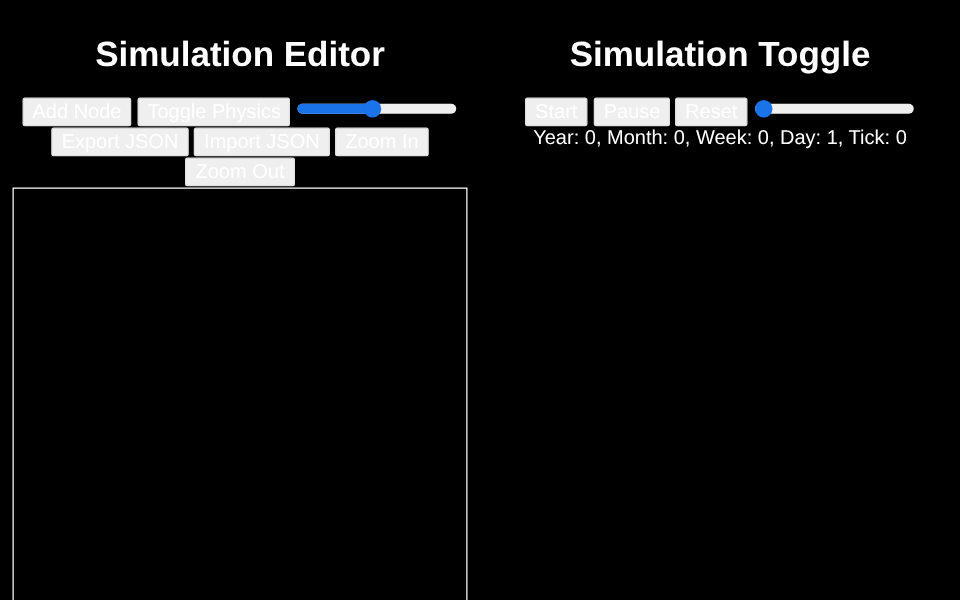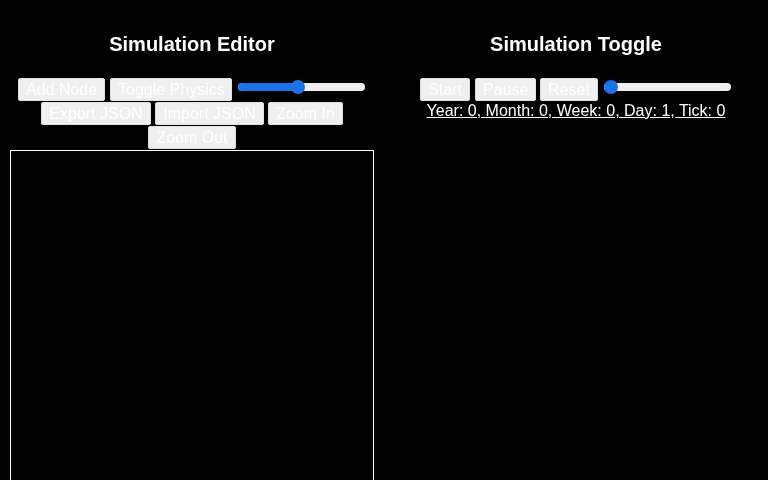--- a/index.html
+++ b/index.html
@@ -7,40 +7,40 @@
     width: 768px; height: 480px; overflow: hidden;
     background: #000; color: #fff;
     font-family: "Liberation Sans", sans-serif;
     position: relative;
   }
   .panel { position: absolute; top: 0; width: 384px; text-align: center; }
   .panel.left { left: 0; }
   .panel.right { left: 384px; }
   h2 {
     margin: 0; position: absolute; left: 0; right: 0; top: 30px;
-    font-size: 20px; font-weight: bold; line-height: 28px;
+    font-size: 28px; font-weight: bold; line-height: 28px;
   }
   .btn {
     position: absolute; height: 23px; box-sizing: border-box;
     background: #efefef; color: #fff; border: 1px solid #e0e0e0;
     border-radius: 2px; font-family: "Liberation Sans", sans-serif;
     font-size: 16px; line-height: 21px; padding: 0 7px; white-space: nowrap;
     cursor: pointer;
   }
   .slider {
     position: absolute; height: 8px; border-radius: 4px; background: #efefef;
   }
   .slider .fill { position: absolute; left: 0; top: 0; height: 8px; border-radius: 4px; background: #1a73e8; }
   .slider .thumb {
     position: absolute; top: -3px; width: 14px; height: 14px; border-radius: 50%;
     background: #1a73e8; margin-left: -7px;
   }
   .status {
     position: absolute; top: 101px; left: 0; right: 0;
-    font-size: 16px; line-height: 19px; color: #fff; text-decoration: underline;
+    font-size: 16px; line-height: 19px; color: #fff;
   }
   .canvas {
     position: absolute; left: 10px; top: 150px; width: 364px; height: 340px;
     box-sizing: border-box; border: 1px solid #fff; background: #000;
   }
 </style>
 </head>
 <body>
 
 <div class="panel left">

